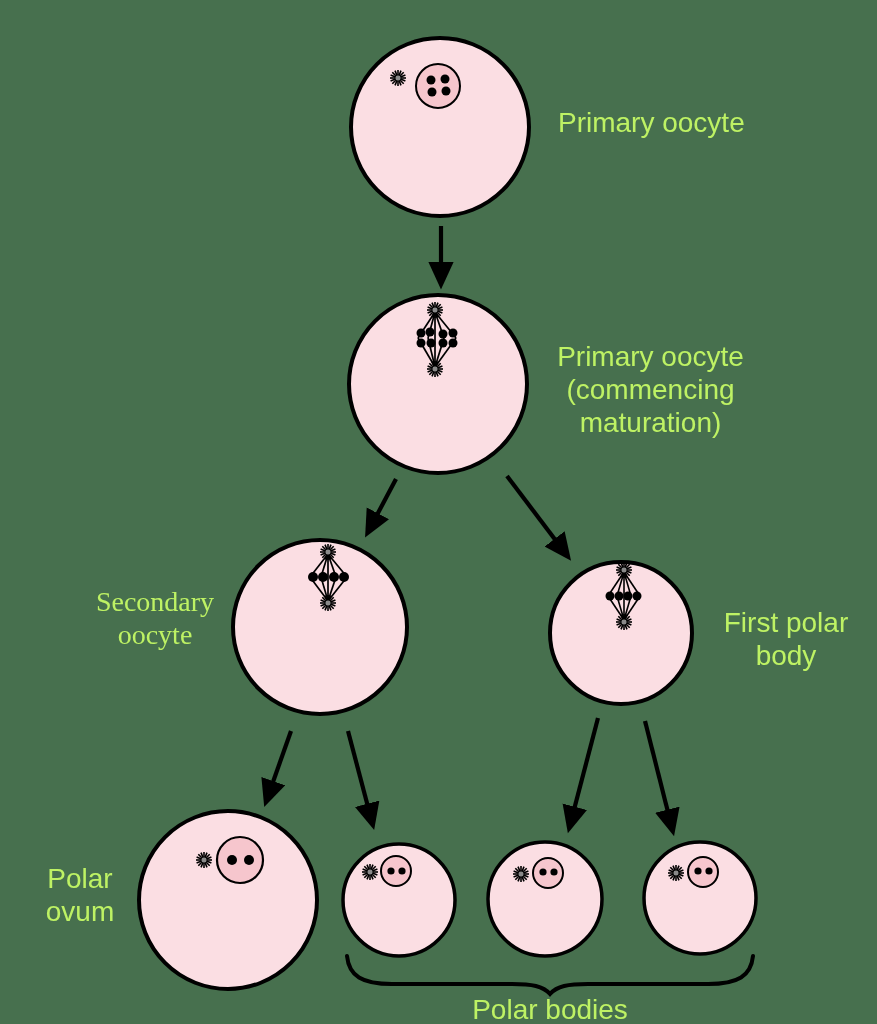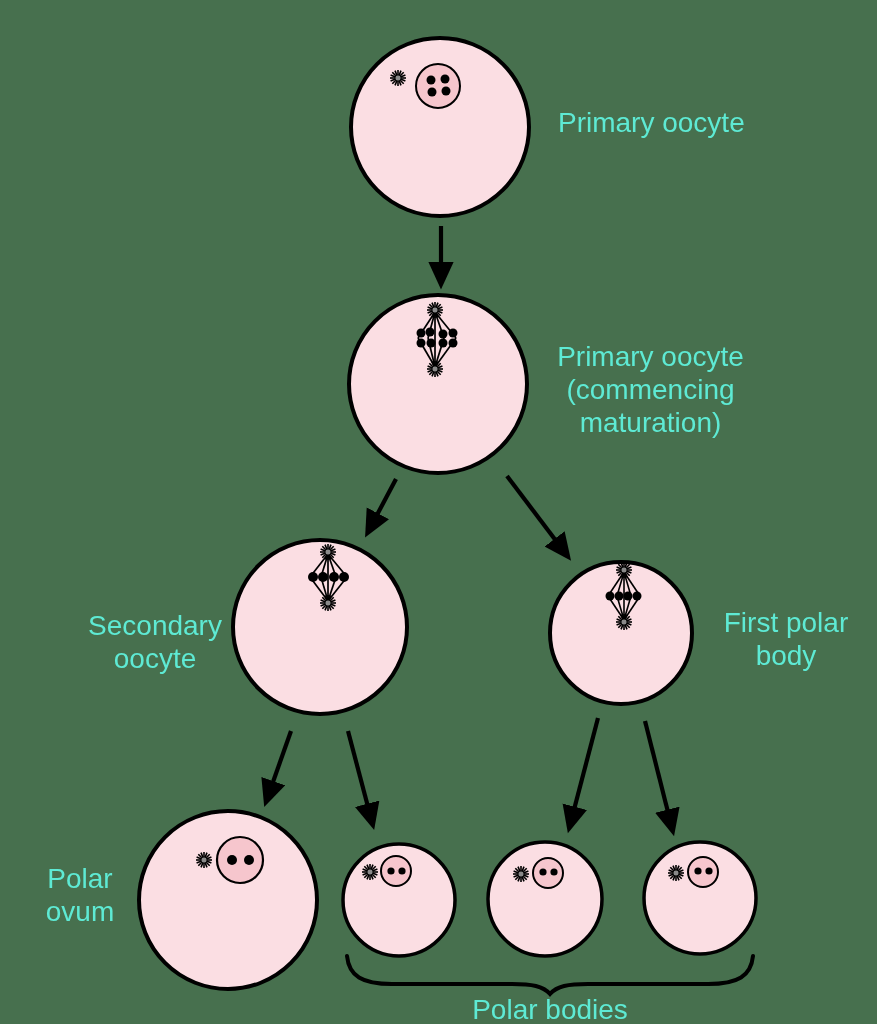--- a/index.html
+++ b/index.html
@@ -7,21 +7,21 @@
     position: relative;
     width: 877px;
     height: 1024px;
     background: #47704E;
     font-family: "Liberation Sans", "DejaVu Sans", sans-serif;
     overflow: hidden;
   }
   #diagram-svg { position: absolute; left: 0; top: 0; }
   .label {
     position: absolute;
-    color: #5eead4;
+    color: #bef264;
     font-size: 28px;
     line-height: 1.18;
     white-space: pre-line;
     text-align: center;
   }
   .label.left-align { text-align: left; }
 </style>
 </head>
 <body>
 
@@ -185,21 +185,21 @@
     <path d="M 347 956 C 349 976, 362 984, 392 984 L 512 984 C 532 984, 543 986, 550 994
              C 557 986, 568 984, 588 984 L 708 984 C 738 984, 751 976, 753 956" fill="none" stroke="#000" stroke-width="4" stroke-linecap="round"></path>
   </svg>
 
   <div class="label left-align" style="left:558px; top:106px;">Primary oocyte</div>
 
   <div class="label" style="left:538px; top:340px; width:225px;">Primary oocyte
 (commencing
 maturation)</div>
 
-  <div class="label" style="left:55px; top:609px; width:200px;">Secondary
+  <div class="label" style="left:55px; top:585px; width:200px;font-family:Liberation Serif, serif;">Secondary
 oocyte</div>
 
   <div class="label" style="left:700px; top:606px; width:172px;">First polar
 body</div>
 
   <div class="label" style="left:10px; top:862px; width:140px;">Polar
 ovum</div>
 
   <div class="label" style="left:430px; top:993px; width:240px;">Polar bodies</div>
 </div>

